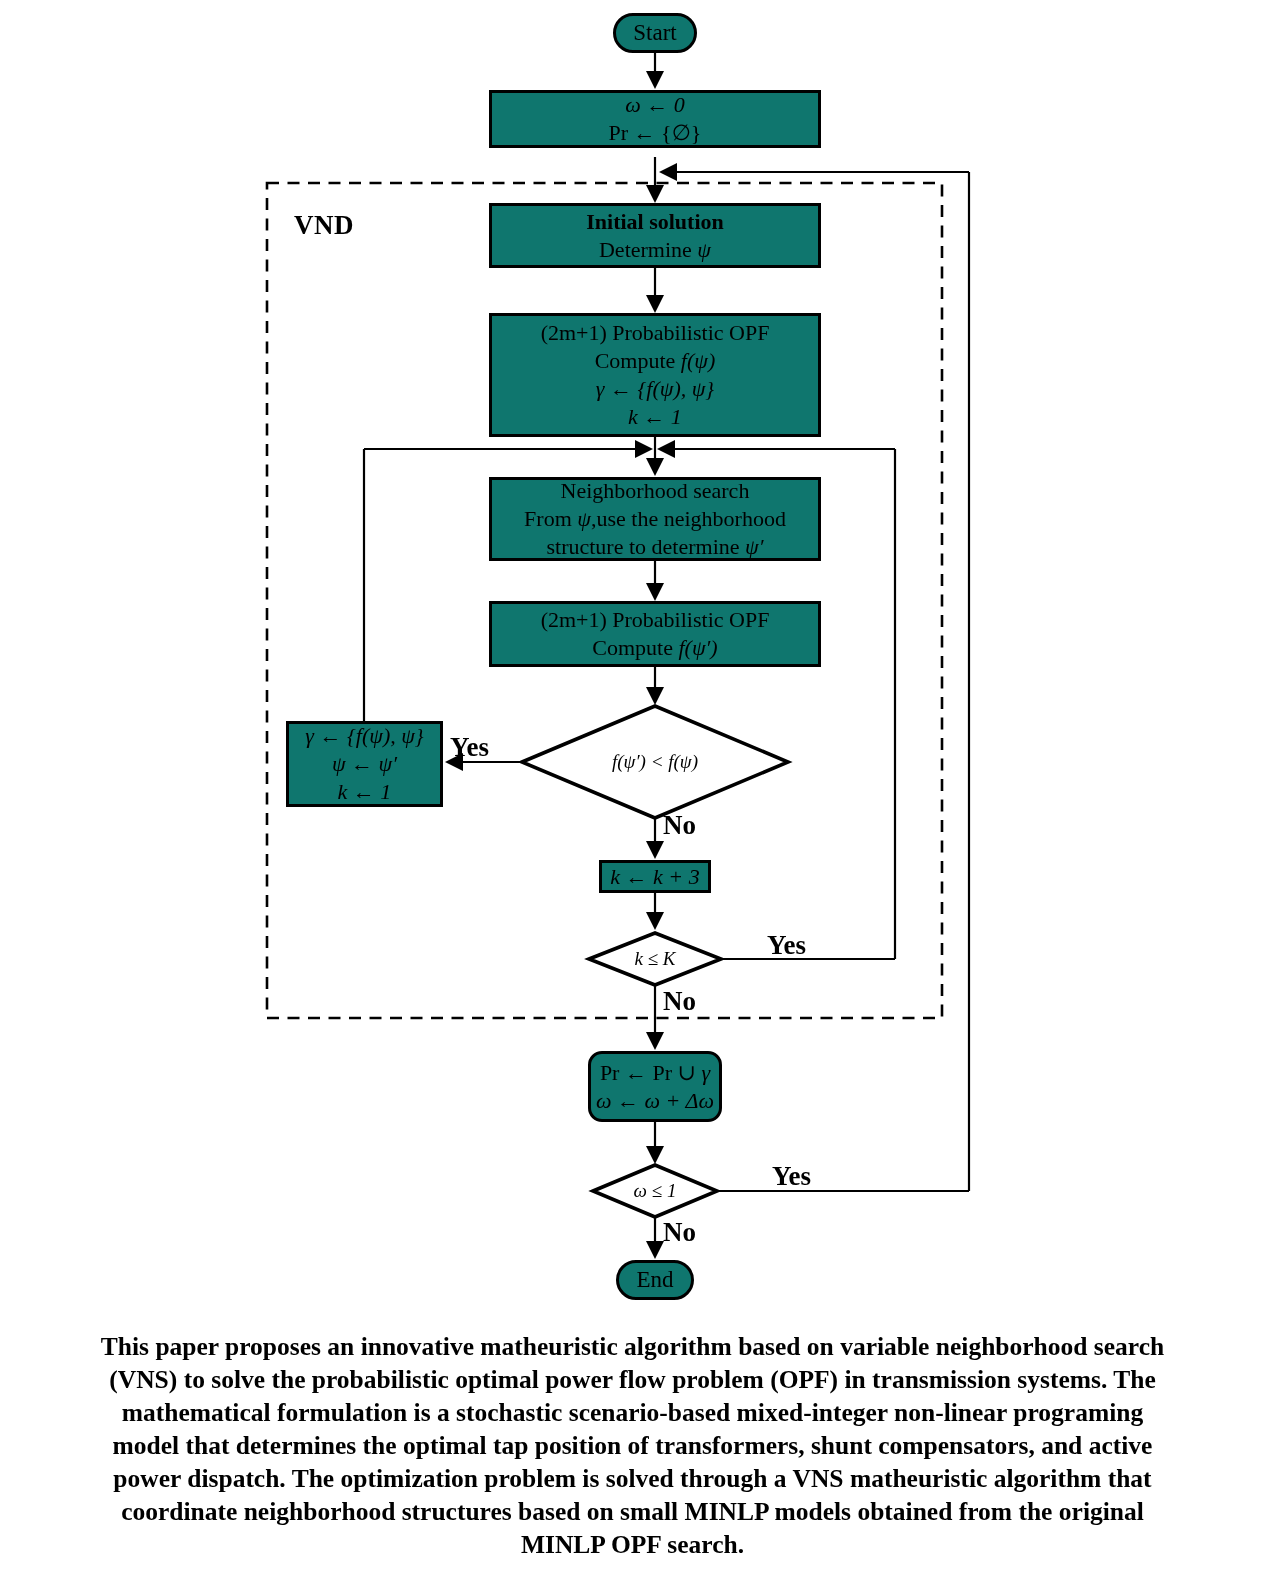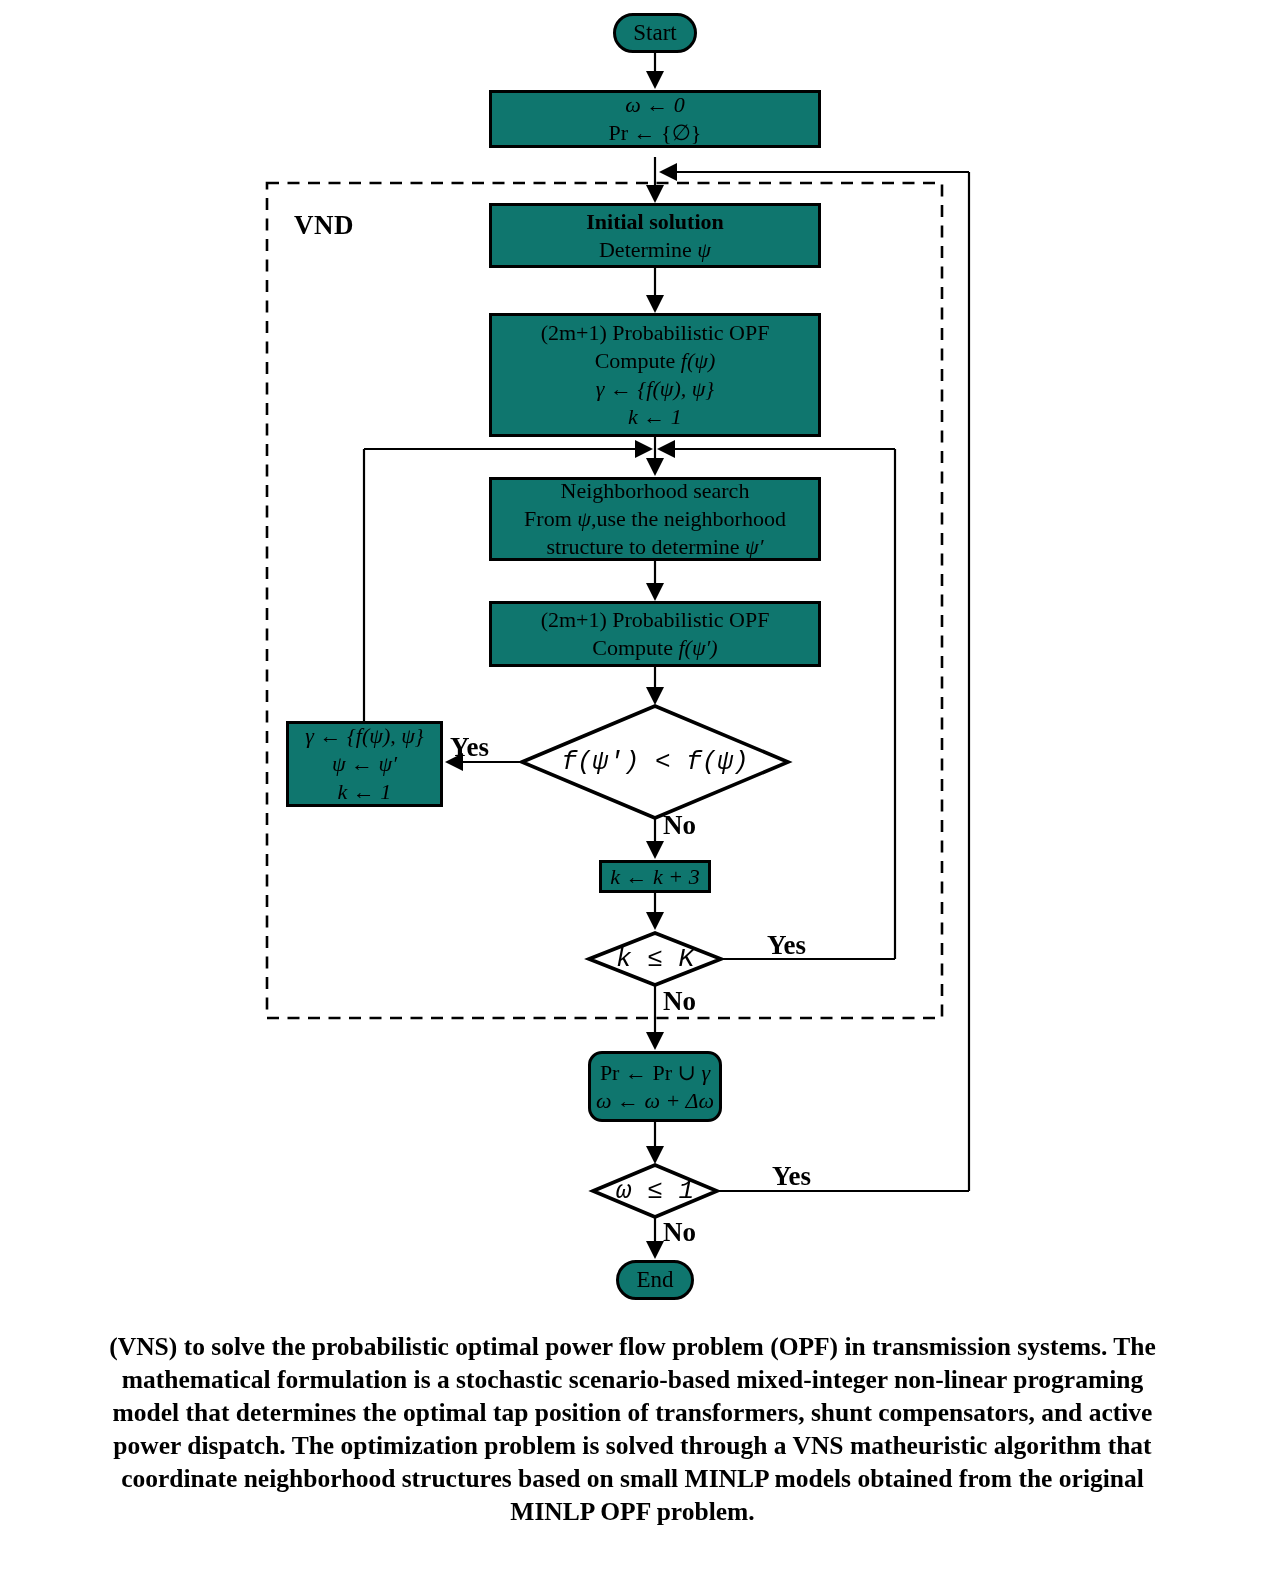--- a/index.html
+++ b/index.html
@@ -5,21 +5,21 @@
   html,body{margin:0;padding:0;background:#fff;}
   #page{position:relative;width:1265px;height:1586px;background:#ffffff;
         font-family:"Liberation Serif","DejaVu Serif",serif;color:#000;overflow:hidden;}
   #connector-layer{position:absolute;left:0;top:0;}
   .node{position:absolute;box-sizing:border-box;border:3.4px solid #000;background:#0f766e;
         display:flex;flex-direction:column;justify-content:center;align-items:center;
         text-align:center;font-size:22px;}
   .node .ln{line-height:28px;white-space:nowrap;}
   .terminal{border-radius:20px;border-width:3.2px;font-size:23px;}
   .dlabel{position:absolute;display:flex;justify-content:center;align-items:center;
-          text-align:left;font-size:26px;background:transparent;font-family:Liberation Mono, monospace;}
+          text-align:left;font-size:19px;background:transparent;}
   .dlabel .ln{line-height:26px;white-space:nowrap;}
   .branch{position:absolute;font-weight:bold;font-size:27px;line-height:24px;}
   #vnd-label{position:absolute;left:294px;top:210px;font-weight:bold;font-size:27px;
              letter-spacing:0.5px;}
   #caption{position:absolute;left:30px;top:1330px;width:1205px;text-align:center;
            font-weight:bold;font-size:25.5px;}
   #caption .ln{line-height:33px;}
   .i{font-style:italic;}
   .b{font-weight:bold;}
 </style>
@@ -165,21 +165,22 @@
     </div>
 
   <div class="branch" style="left:450px;top:735px;">Yes</div>
   <div class="branch" style="left:663px;top:813px;">No</div>
   <div class="branch" style="left:767px;top:933px;">Yes</div>
   <div class="branch" style="left:663px;top:989px;">No</div>
   <div class="branch" style="left:772px;top:1164px;">Yes</div>
   <div class="branch" style="left:663px;top:1220px;">No</div>
 
   <div id="caption">
+      <div class="ln"><span>This paper proposes an innovative matheuristic algorithm based on variable neighborhood search</span></div>
       <div class="ln"><span>(VNS) to solve the probabilistic optimal power flow problem (OPF) in transmission systems. The</span></div>
       <div class="ln"><span>mathematical formulation is a stochastic scenario-based mixed-integer non-linear programing</span></div>
       <div class="ln"><span>model that determines the optimal tap position of transformers, shunt compensators, and active</span></div>
       <div class="ln"><span>power dispatch. The optimization problem is solved through a VNS matheuristic algorithm that</span></div>
       <div class="ln"><span>coordinate neighborhood structures based on small MINLP models obtained from the original</span></div>
-      <div class="ln"><span>MINLP OPF problem.</span></div>
+      <div class="ln"><span>MINLP OPF search.</span></div>
     </div>
 
 </div>
 
 </body></html>

